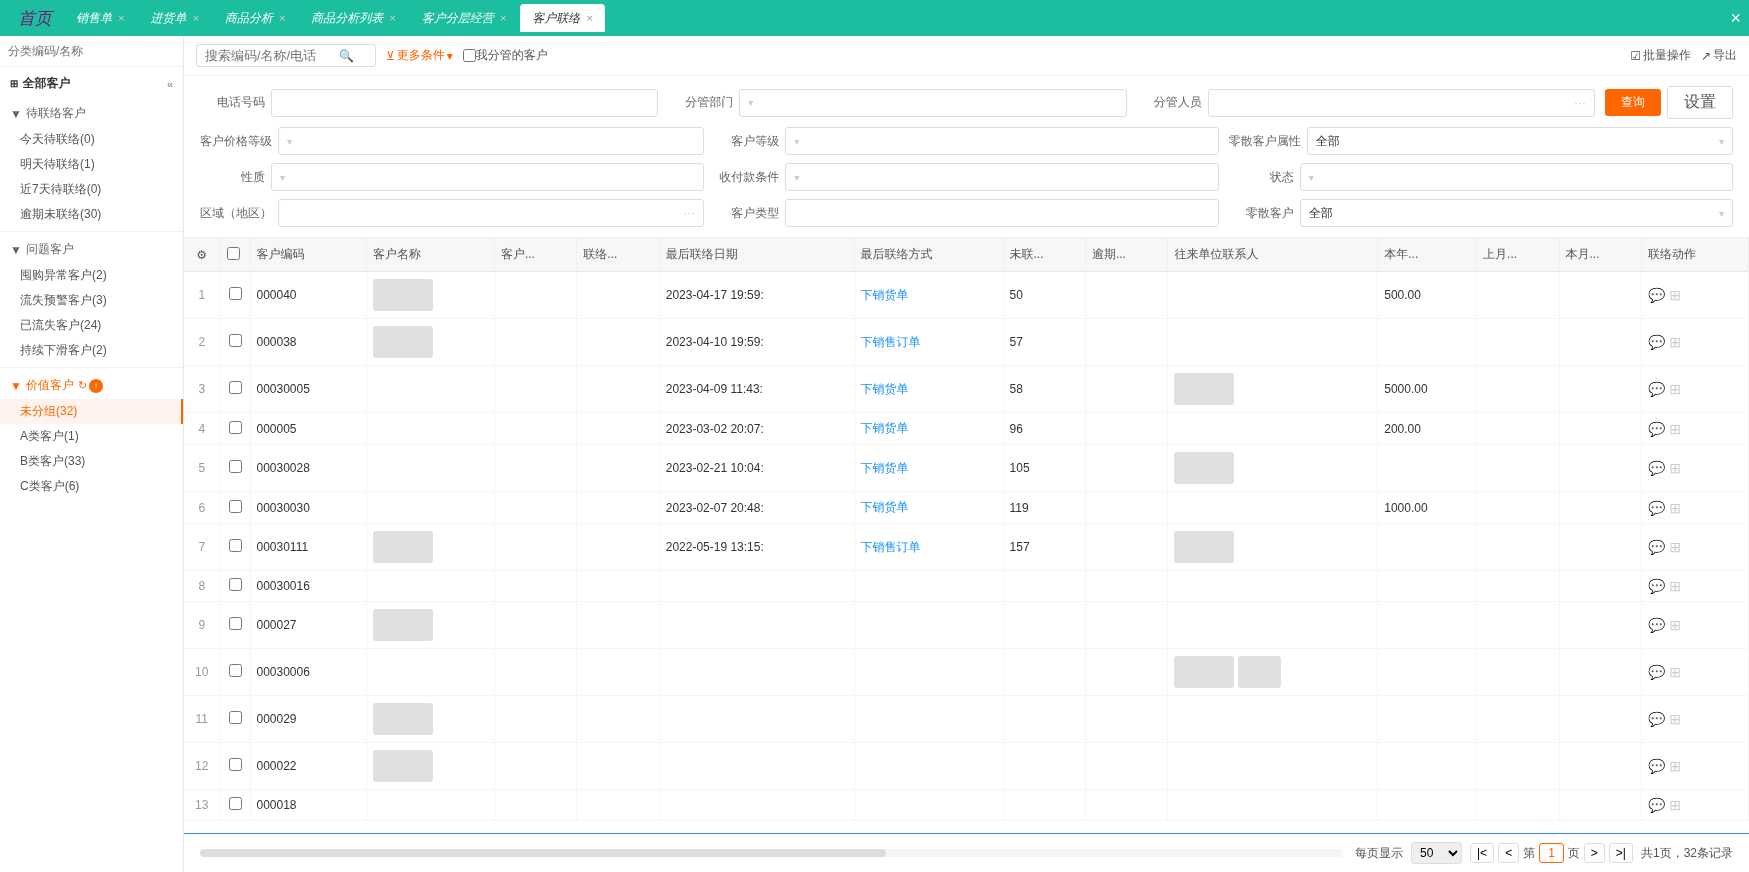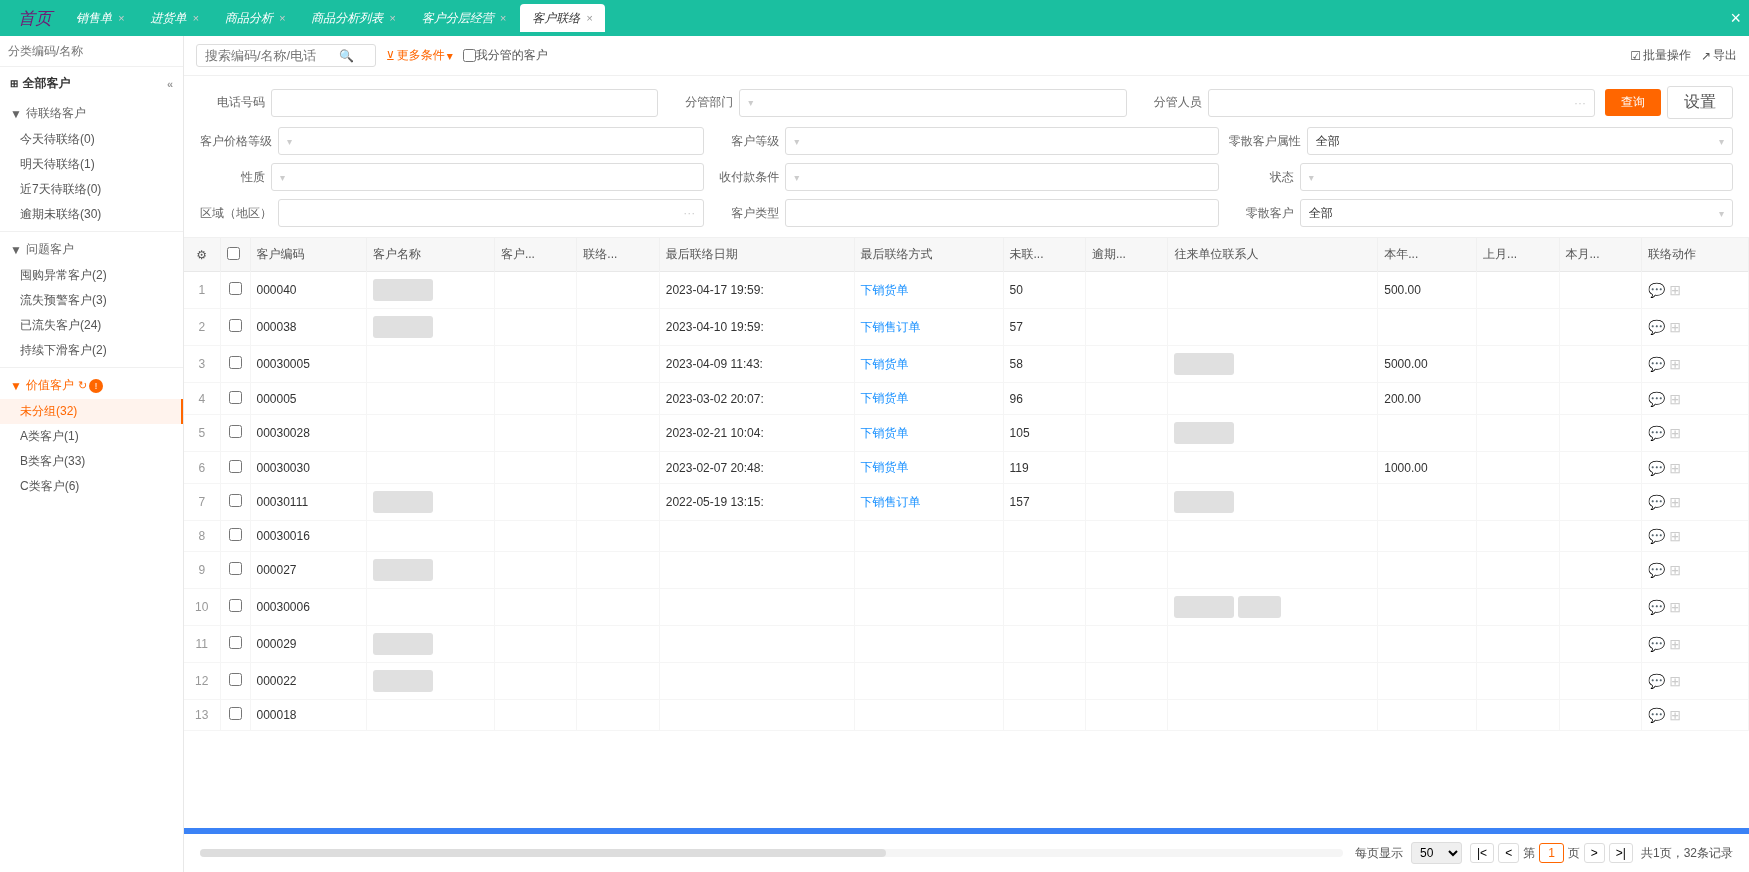--- a/index.html
+++ b/index.html
@@ -279,33 +279,33 @@
     }
     tbody td:first-child { text-align: center; color: #999; }
     tbody td:nth-child(2) { text-align: center; }
     .link-text { color: #1890ff; cursor: pointer; text-decoration: none; }
     .blurred { 
       background: #e0e0e0; 
       border-radius: 3px; 
       color: transparent; 
       display: inline-block;
       min-width: 60px;
-      height: 22px;
+      height: 32px;
     }
     .blurred-sm { min-width: 40px; }
     .action-icons { display: flex; gap: 4px; color: #ccc; }
     .action-icon { cursor: pointer; font-size: 14px; }
 
     
     .table-footer {
       display: flex;
       align-items: center;
       padding: 8px 16px;
       background: #fff;
-      border-top: 6px solid #3b82f6;
+      border-top: 1px solid #3b82f6;
       gap: 12px;
     }
     .footer-scroll {
       background: #f5f5f5;
       height: 8px;
       flex: 1;
       border-radius: 4px;
       position: relative;
     }
     .footer-scroll-thumb {

